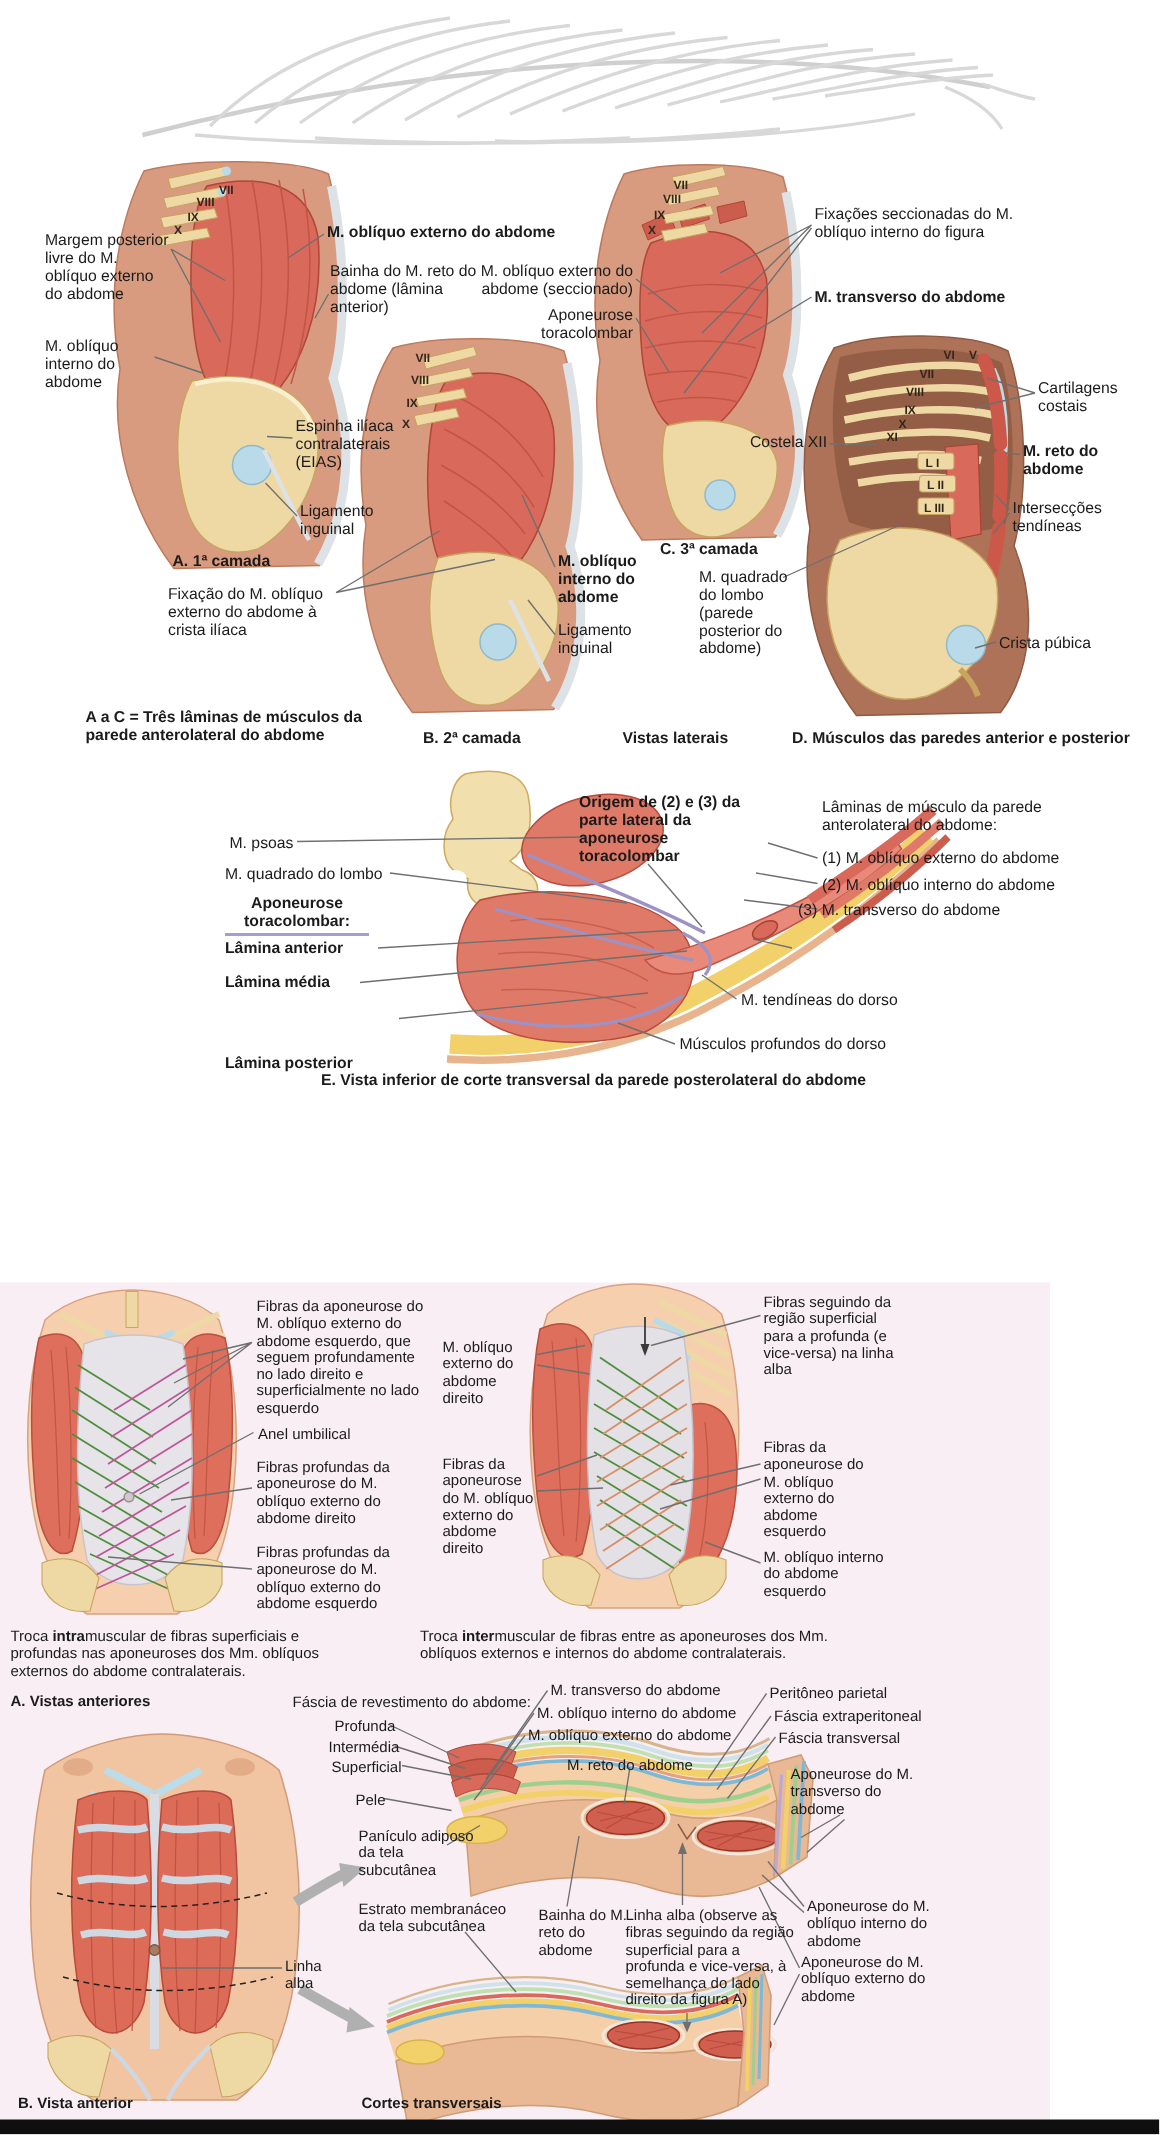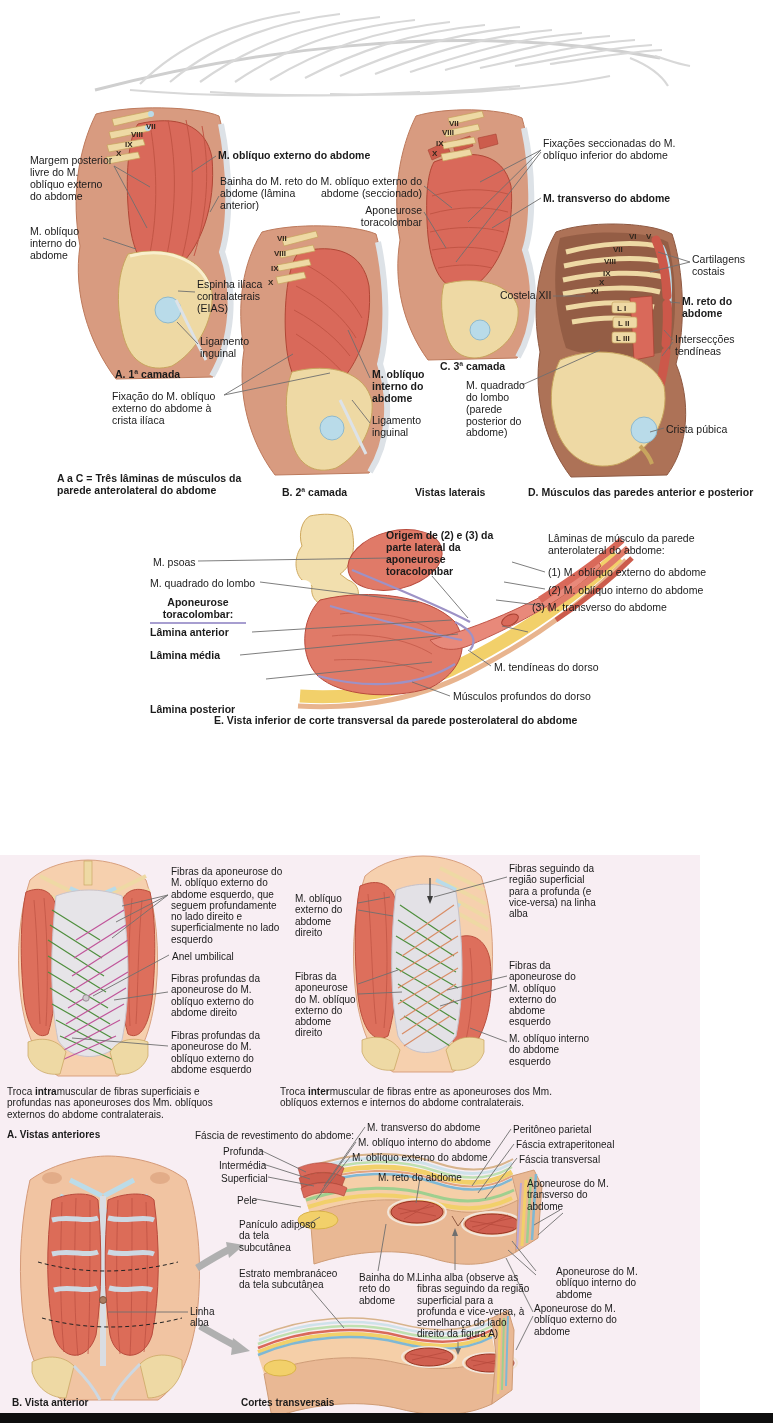--- a/index.html
+++ b/index.html
@@ -253,21 +253,21 @@
   <div class="lbl b" style="left:372px;top:369px;width:64px">M. oblíquo interno do abdome</div>
   <div class="lbl" style="left:372px;top:415px;width:68px">Ligamento inguinal</div>
   <div class="lbl b nw" style="left:282px;top:487px">B. 2ª camada</div>
 
   <span class="rib" style="left:449px;top:120px">VII</span>
   <span class="rib" style="left:442px;top:129px">VIII</span>
   <span class="rib" style="left:436px;top:140px">IX</span>
   <span class="rib" style="left:432px;top:150px">X</span>
   <div class="lbl ra" style="left:305px;top:176px;width:117px">M. oblíquo externo do abdome (seccionado)</div>
   <div class="lbl ra" style="left:330px;top:205px;width:92px">Aponeurose toracolombar</div>
-  <div class="lbl" style="left:543px;top:138px;width:158px">Fixações seccionadas do M. oblíquo inferior do abdome</div>
+  <div class="lbl" style="left:543px;top:138px;width:158px">Fixações seccionadas do M. oblíquo interno do figura</div>
   <div class="lbl b nw" style="left:543px;top:193px">M. transverso do abdome</div>
   <div class="lbl b nw" style="left:440px;top:361px">C. 3ª camada</div>
   <div class="lbl" style="left:466px;top:380px;width:68px">M. quadrado do lombo (parede posterior do abdome)</div>
   <div class="lbl b nw" style="left:415px;top:487px">Vistas laterais</div>
 
   <span class="rib" style="left:629px;top:233px">VI</span>
   <span class="rib" style="left:646px;top:233px">V</span>
   <span class="rib" style="left:613px;top:246px">VII</span>
   <span class="rib" style="left:604px;top:258px">VIII</span>
   <span class="rib" style="left:603px;top:270px">IX</span>
@@ -321,20 +321,20 @@
   <div class="lbl s nw" style="left:367px;top:1122px">M. transverso do abdome</div>
   <div class="lbl s nw" style="left:358px;top:1137px">M. oblíquo interno do abdome</div>
   <div class="lbl s nw" style="left:352px;top:1152px">M. oblíquo externo do abdome</div>
   <div class="lbl s nw" style="left:378px;top:1172px">M. reto do abdome</div>
   <div class="lbl s nw" style="left:513px;top:1124px">Peritôneo parietal</div>
   <div class="lbl s nw" style="left:516px;top:1139px">Fáscia extraperitoneal</div>
   <div class="lbl s nw" style="left:519px;top:1154px">Fáscia transversal</div>
   <div class="lbl s" style="left:527px;top:1178px;width:90px">Aponeurose do M. transverso do abdome</div>
   <div class="lbl s" style="left:359px;top:1272px;width:66px">Bainha do M. reto do abdome</div>
   <div class="lbl s" style="left:417px;top:1272px;width:118px">Linha alba (observe as fibras seguindo da região superficial para a profunda e vice-versa, à semelhança do lado direito da figura A)</div>
-  <div class="lbl s" style="left:556px;top:1266px;width:96px">Aponeurose do M. oblíquo interno do abdome</div>
+  <div class="lbl s" style="left:538px;top:1266px;width:96px">Aponeurose do M. oblíquo interno do abdome</div>
   <div class="lbl s" style="left:534px;top:1303px;width:98px">Aponeurose do M. oblíquo externo do abdome</div>
   <div class="lbl s" style="left:190px;top:1306px;width:42px">Linha alba</div>
   <div class="lbl s b nw" style="left:12px;top:1397px">B. Vista anterior</div>
   <div class="lbl s b nw" style="left:241px;top:1397px">Cortes transversais</div>
 
   <div id="blackbar"></div>
 </div>
 
 </body></html>

